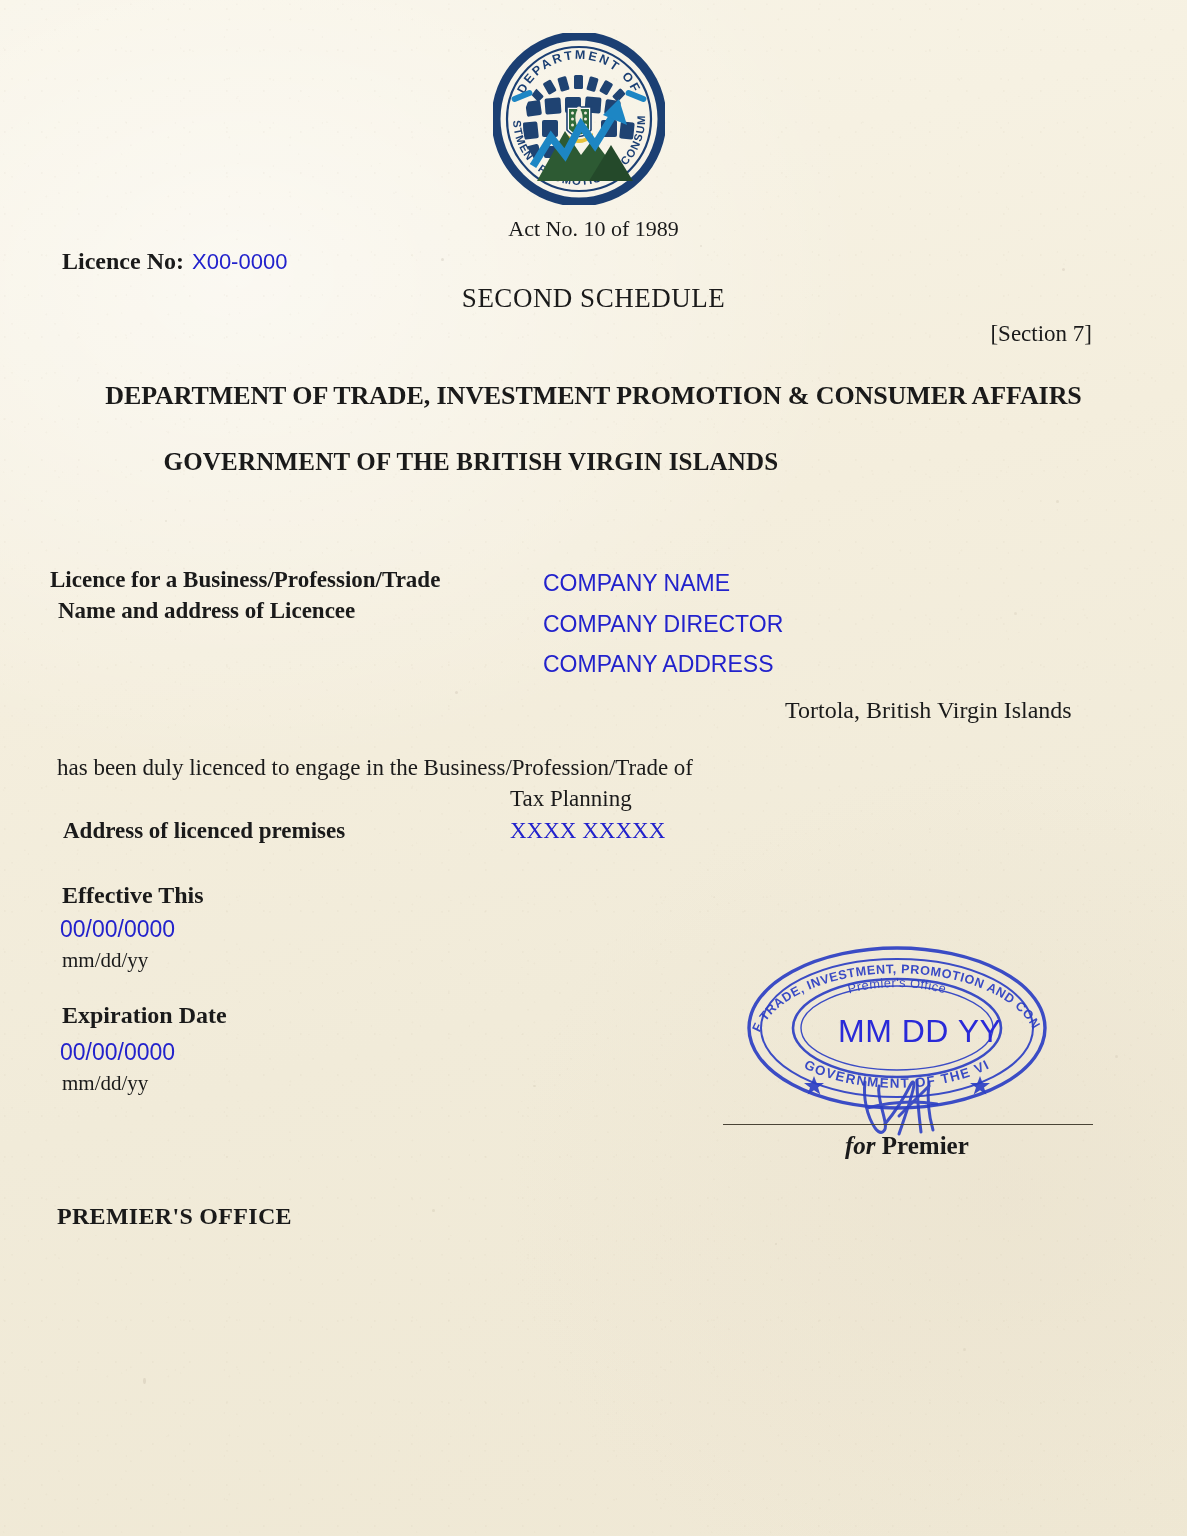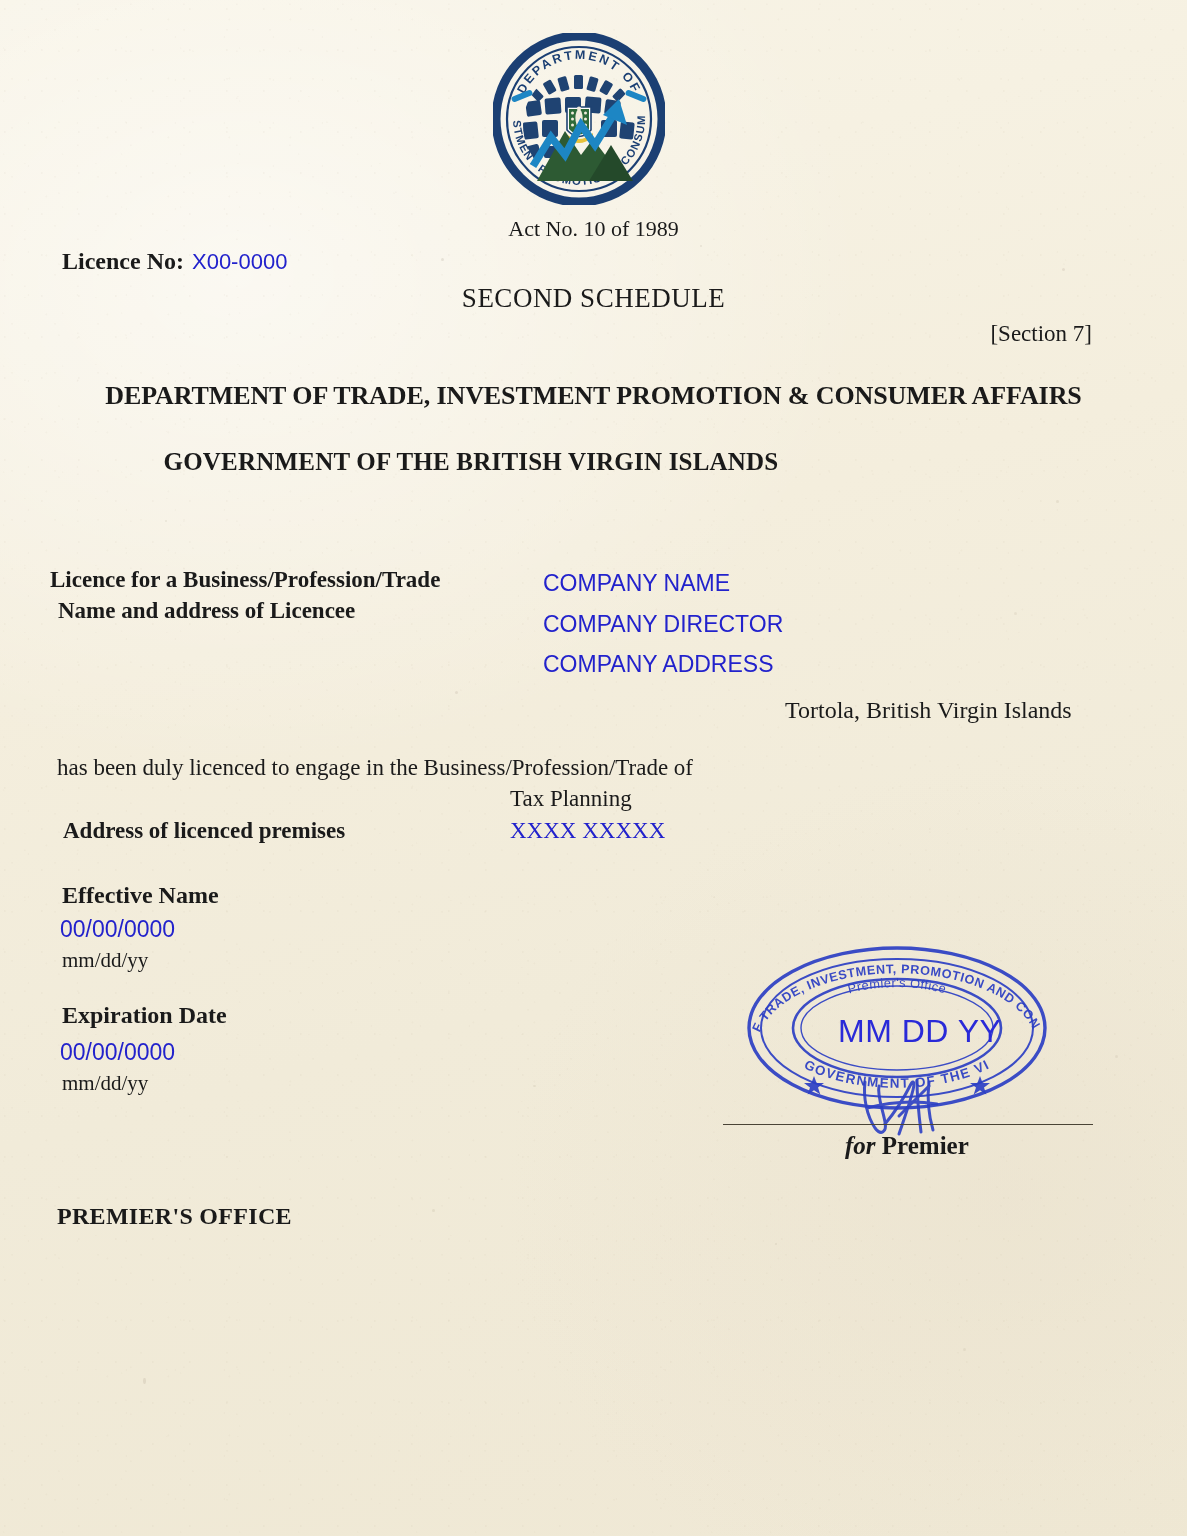--- a/index.html
+++ b/index.html
@@ -243,21 +243,21 @@
   <div class="t sans blue" id="co-director">COMPANY DIRECTOR</div>
   <div class="t sans blue" id="co-address">COMPANY ADDRESS</div>
 
   <div class="t serif" id="tortola">Tortola, British Virgin Islands</div>
 
   <div class="t serif" id="engage-line">has been duly licenced to engage in the Business/Profession/Trade of</div>
   <div class="t serif" id="trade-value">Tax Planning</div>
   <div class="t serif" id="premises-lbl">Address of licenced premises</div>
   <div class="t serif blue" id="premises-val">XXXX XXXXX</div>
 
-  <div class="t serif" id="eff-lbl">Effective Name</div>
+  <div class="t serif" id="eff-lbl">Effective This</div>
   <div class="t sans blue" id="eff-val">00/00/0000</div>
   <div class="t serif" id="eff-fmt">mm/dd/yy</div>
 
   <div class="t serif" id="exp-lbl">Expiration Date</div>
   <div class="t sans blue" id="exp-val">00/00/0000</div>
   <div class="t serif" id="exp-fmt">mm/dd/yy</div>
 
   <div id="stamp">
     <svg viewBox="0 0 310 168" width="310" height="168" aria-hidden="true">
       <defs>

